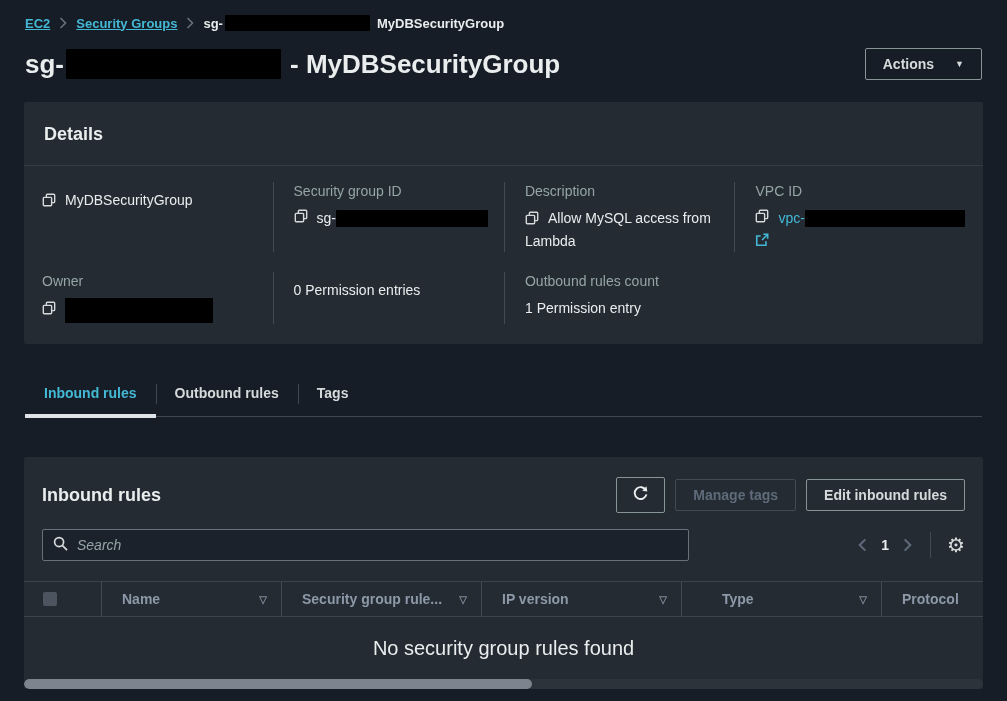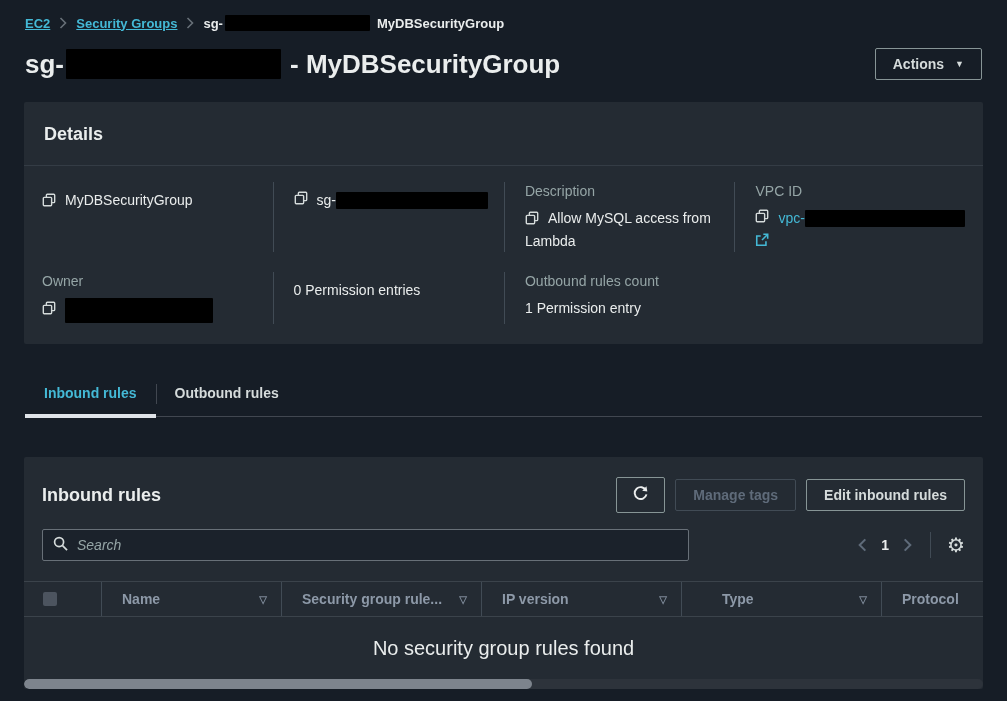--- a/index.html
+++ b/index.html
@@ -18,21 +18,21 @@
   .crumb-link { color:#44b9d6; text-decoration:underline; font-weight:600; cursor:pointer; }
   .crumb-sep { display:flex; align-items:center; }
   .crumb-current { color:#eaeded; font-weight:700; display:flex; align-items:center; gap:7px; }
 
   
   .title-row { display:flex; align-items:center; justify-content:space-between; padding:8px 25px 22px 25px; }
   .page-title { font-size:26px; font-weight:600; color:#eaeded; display:flex; align-items:center; gap:9px; }
   .btn {
     background:transparent; border:1px solid #879596; color:#d5dbdb;
     font-weight:700; font-size:14px; padding:7px 17px; border-radius:2px;
-    font-family:inherit; display:inline-flex; align-items:center; gap:11px; cursor:pointer; line-height:16px;
+    font-family:inherit; display:inline-flex; align-items:center; gap:21px; cursor:pointer; line-height:16px;
   }
   .btn:disabled, .btn.disabled { color:#5f6b7a; border-color:#414b55; cursor:default;text-align:center; }
   .caret-down { font-size:9px; color:#d5dbdb; }
 
   
   .panel { margin:0 24px; background:#242b33; border-radius:2px; }
   .panel-header { padding:22px 20px 20px 20px; font-size:18px; font-weight:700; color:#eaeded; border-bottom:1px solid #343c45; }
 
   
   .details-grid { display:grid; grid-template-columns:1fr 1fr 1fr 1fr; padding:16px 18px 20px 18px; row-gap:20px; }
@@ -130,20 +130,21 @@
         <span class="icon-inline">
           <svg width="14" height="14" viewBox="0 0 16 16" fill="none" stroke="#d5dbdb" stroke-width="1.6">
               <rect x="5" y="1.5" width="9.5" height="9.5" rx="1"></rect>
               <rect x="1.5" y="5" width="9.5" height="9.5" rx="1" fill="#242b33"></rect>
             </svg>
         </span><span>MyDBSecurityGroup</span>
       </div>
     </div>
 
     <div class="cell bordered">
+      <div class="field-label">Security group ID</div>
       <div class="field-value vpc-line">
         <span class="icon-inline">
           <svg width="14" height="14" viewBox="0 0 16 16" fill="none" stroke="#d5dbdb" stroke-width="1.6">
               <rect x="5" y="1.5" width="9.5" height="9.5" rx="1"></rect>
               <rect x="1.5" y="5" width="9.5" height="9.5" rx="1" fill="#242b33"></rect>
             </svg>
         </span>
           <span>sg-</span>
         <span class="redact" style="width:152px;height:17px;"></span>
       </div>
@@ -204,20 +205,21 @@
       <div class="field-value">1 Permission entry</div>
     </div>
 
     <div class="cell"></div>
   </div>
 </section>
 
 <div class="tabs">
   <div class="tab active">Inbound rules</div>
   <div class="tab">Outbound rules</div>
+  <div class="tab">Tags</div>
 </div>
 
 <section class="panel rules-panel">
   <div class="rules-header">
     <h2 class="rules-title">Inbound rules</h2>
     <div class="rules-actions">
       <button class="btn icon-btn">
         <span>
           <svg width="17" height="17" viewBox="0 0 16 16" fill="none" stroke="#eaeded" stroke-width="1.8">
             <path d="M13.2 5.2 A5.6 5.6 0 1 0 13.6 8.8"></path>

